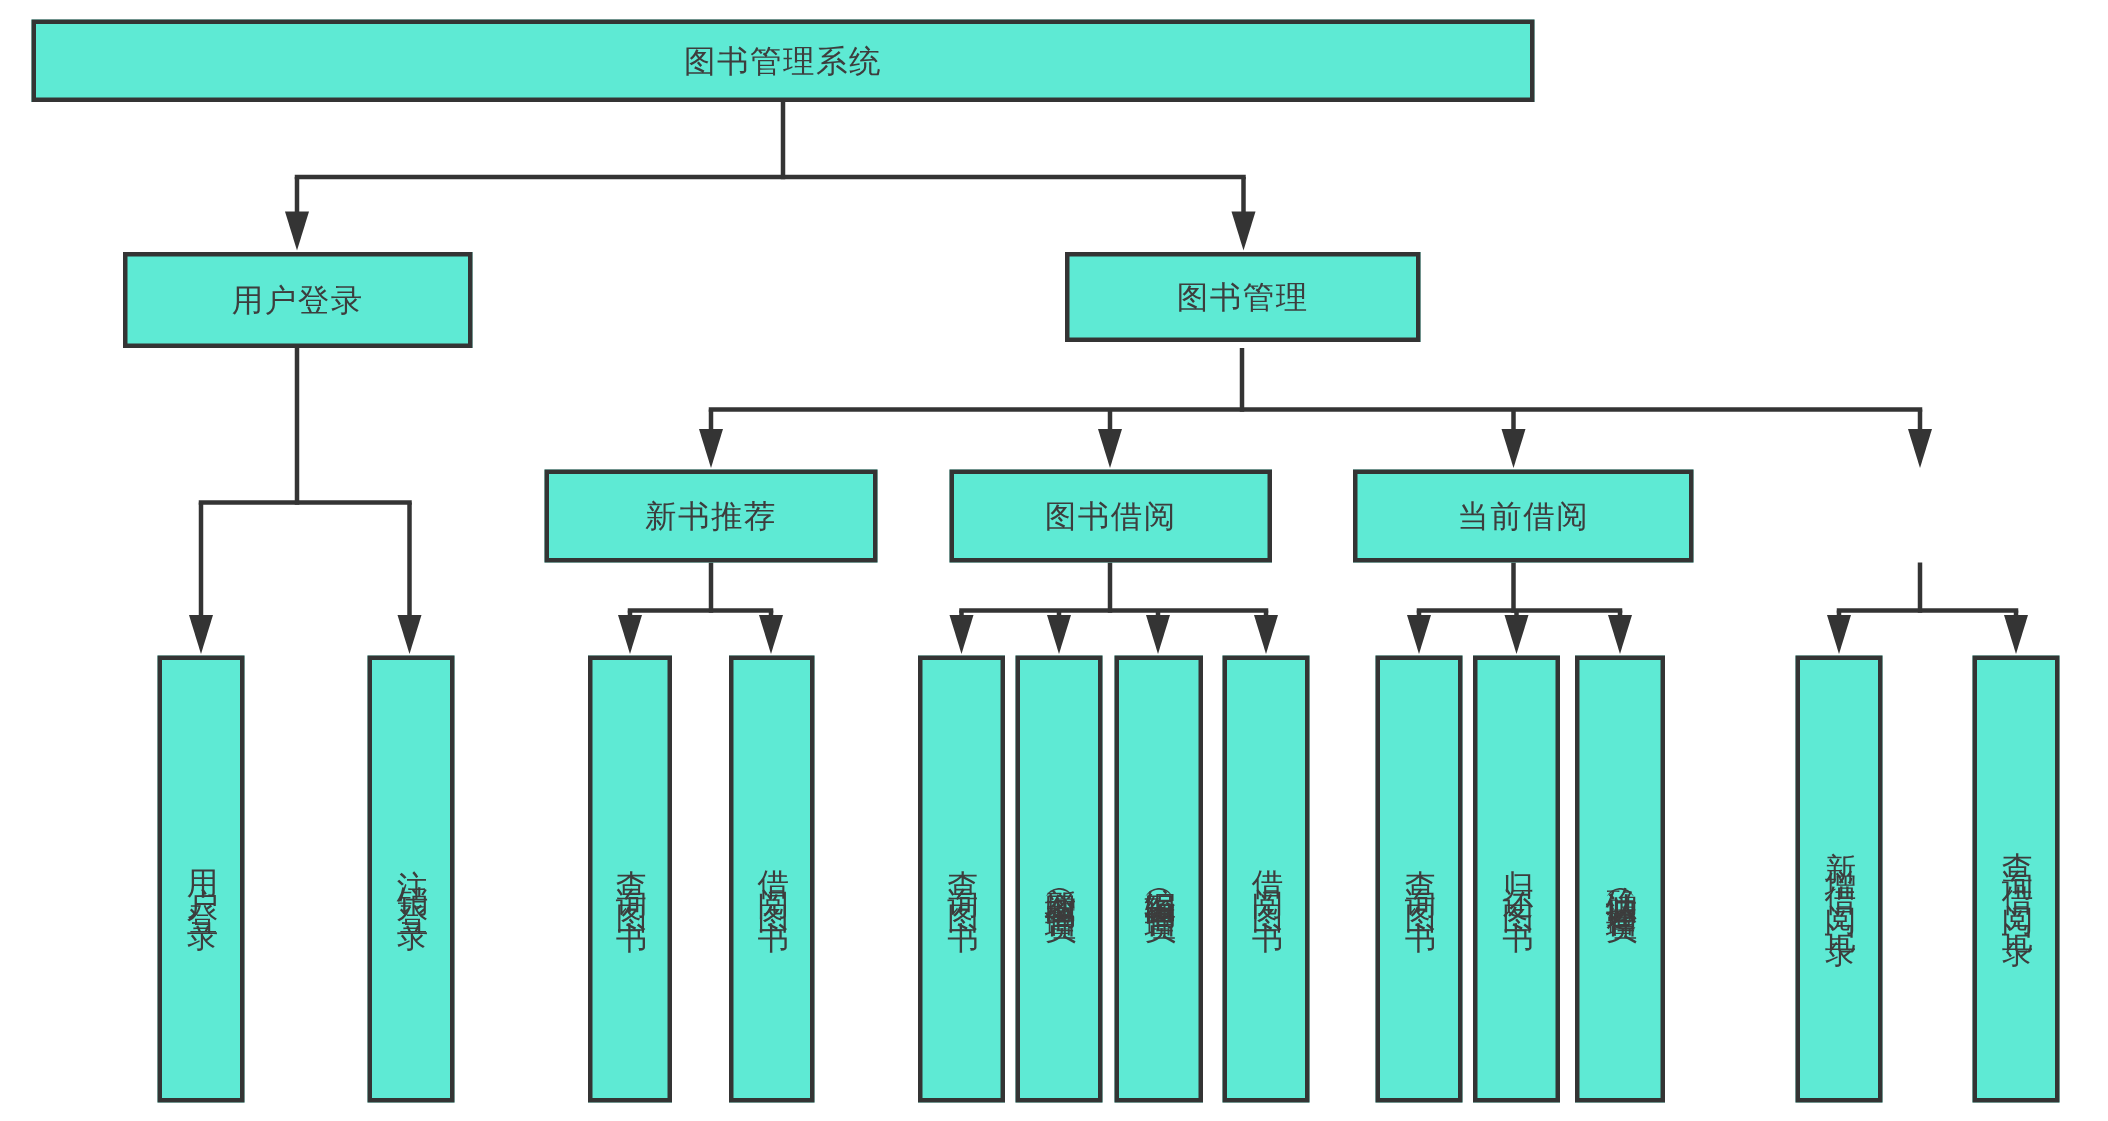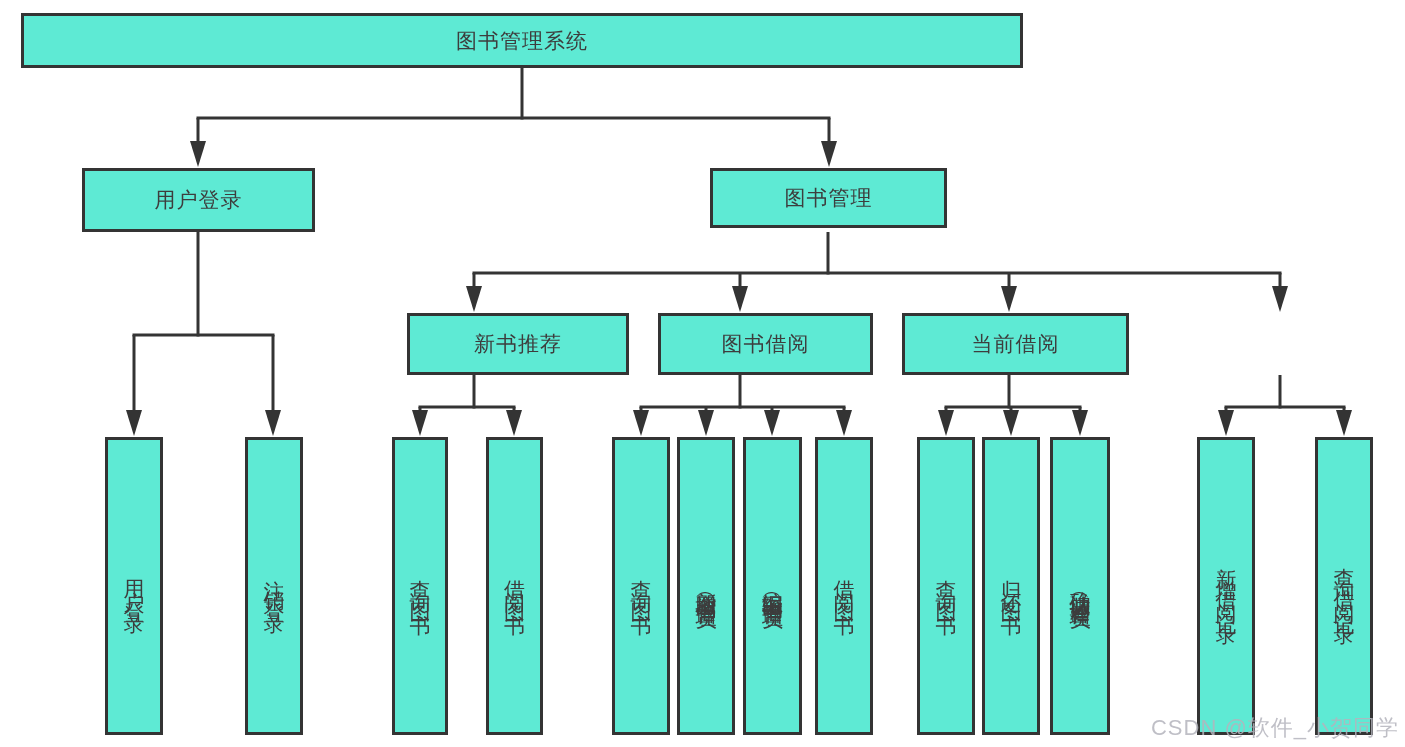--- a/index.html
+++ b/index.html
@@ -116,37 +116,36 @@
       <polygon points="1218,410 1234,410 1226,436"></polygon>
       <polygon points="1336,410 1352,410 1344,436"></polygon>
     </g>
   </svg>
 
   <div class="node" style="left:21px;top:13px;width:1002px;height:55px;">图书管理系统</div>
 
   <div class="node" style="left:82px;top:168px;width:233px;height:64px;">用户登录</div>
   <div class="node" style="left:710px;top:168px;width:237px;height:60px;">图书管理</div>
 
-  <div class="node" style="left:363px;top:313px;width:222px;height:62px;margin-left:44px;">新书推荐</div>
-  <div class="node" style="left:633px;top:313px;width:215px;height:62px;margin-left:25px;">图书借阅</div>
+  <div class="node" style="left:363px;top:313px;width:222px;height:62px;">新书推荐</div>
+  <div class="node" style="left:633px;top:313px;width:215px;height:62px;">图书借阅</div>
   <div class="node" style="left:902px;top:313px;width:227px;height:62px;">当前借阅</div>
 
   <div class="node vertical" style="left:105px;top:437px;width:58px;height:298px;">用户登录</div>
   <div class="node vertical" style="left:245px;top:437px;width:58px;height:298px;">注销登录</div>
 
   <div class="node vertical" style="left:392px;top:437px;width:56px;height:298px;">查询图书</div>
   <div class="node vertical" style="left:486px;top:437px;width:57px;height:298px;">借阅图书</div>
 
   <div class="node vertical" style="left:612px;top:437px;width:58px;height:298px;">查询图书</div>
   <div class="node vertical dense" style="left:677px;top:437px;width:58px;height:298px;">新增图书（管理员）</div>
   <div class="node vertical dense" style="left:743px;top:437px;width:59px;height:298px;">编辑图书（管理员）</div>
   <div class="node vertical" style="left:815px;top:437px;width:58px;height:298px;">借阅图书</div>
 
   <div class="node vertical" style="left:917px;top:437px;width:58px;height:298px;">查询图书</div>
   <div class="node vertical" style="left:982px;top:437px;width:58px;height:298px;">归还图书</div>
   <div class="node vertical dense" style="left:1050px;top:437px;width:60px;height:298px;">确认归还（管理员）</div>
 
   <div class="node vertical" style="left:1197px;top:437px;width:58px;height:298px;">新增借阅记录</div>
   <div class="node vertical" style="left:1315px;top:437px;width:58px;height:298px;">查询借阅记录</div>
 
-  <div id="watermark">CSDN @软件_小贺同学</div>
 
 </div>
 
 </body></html>

